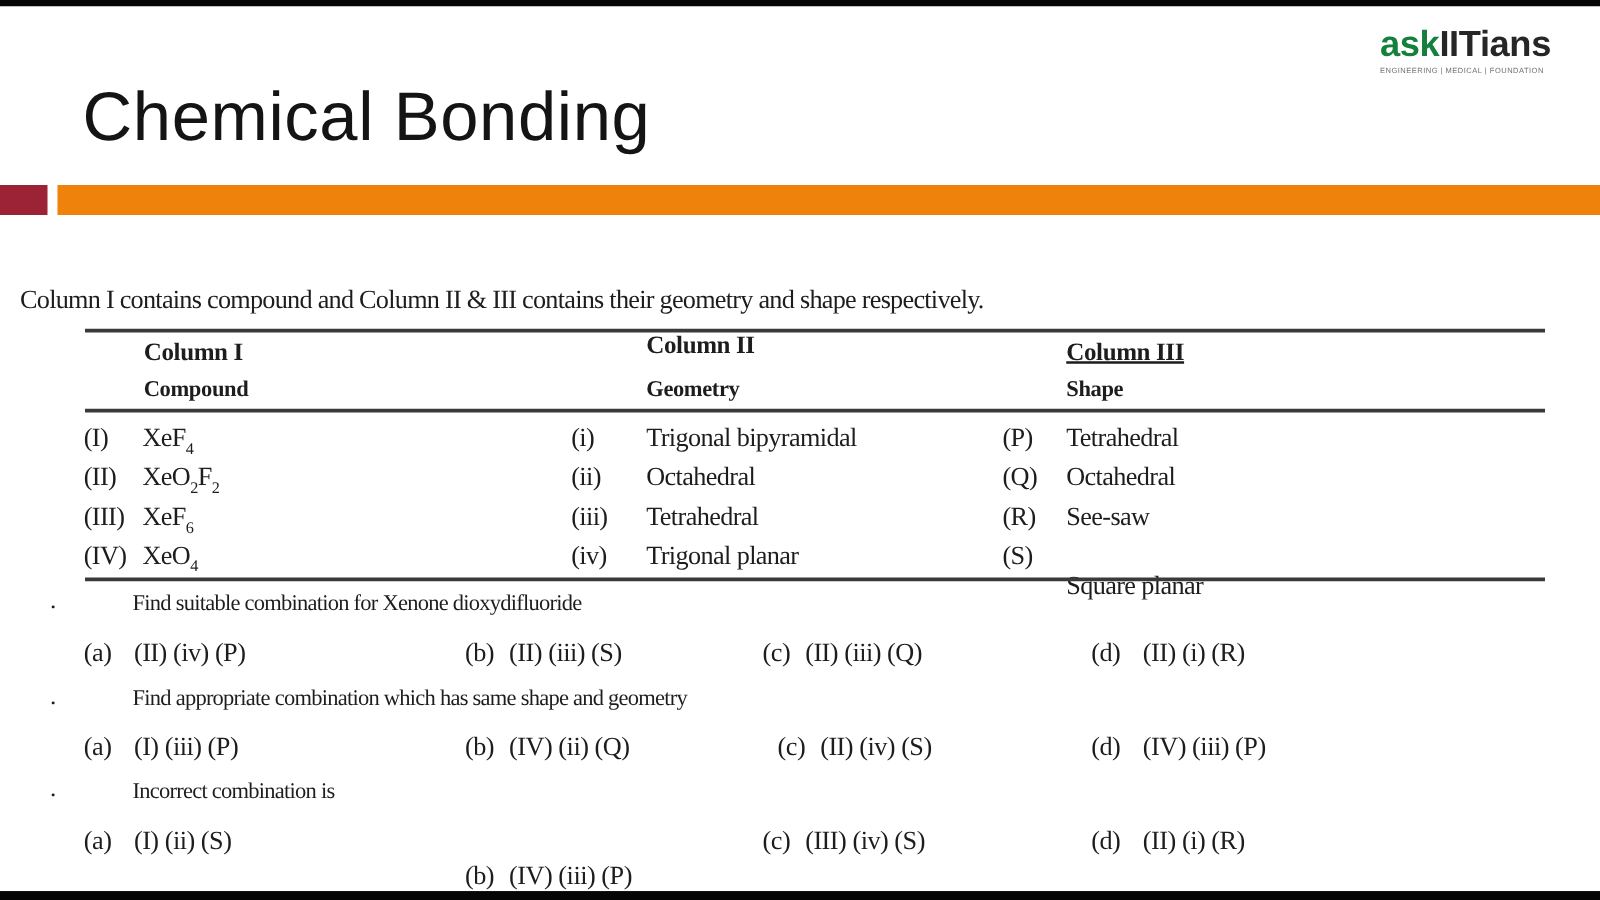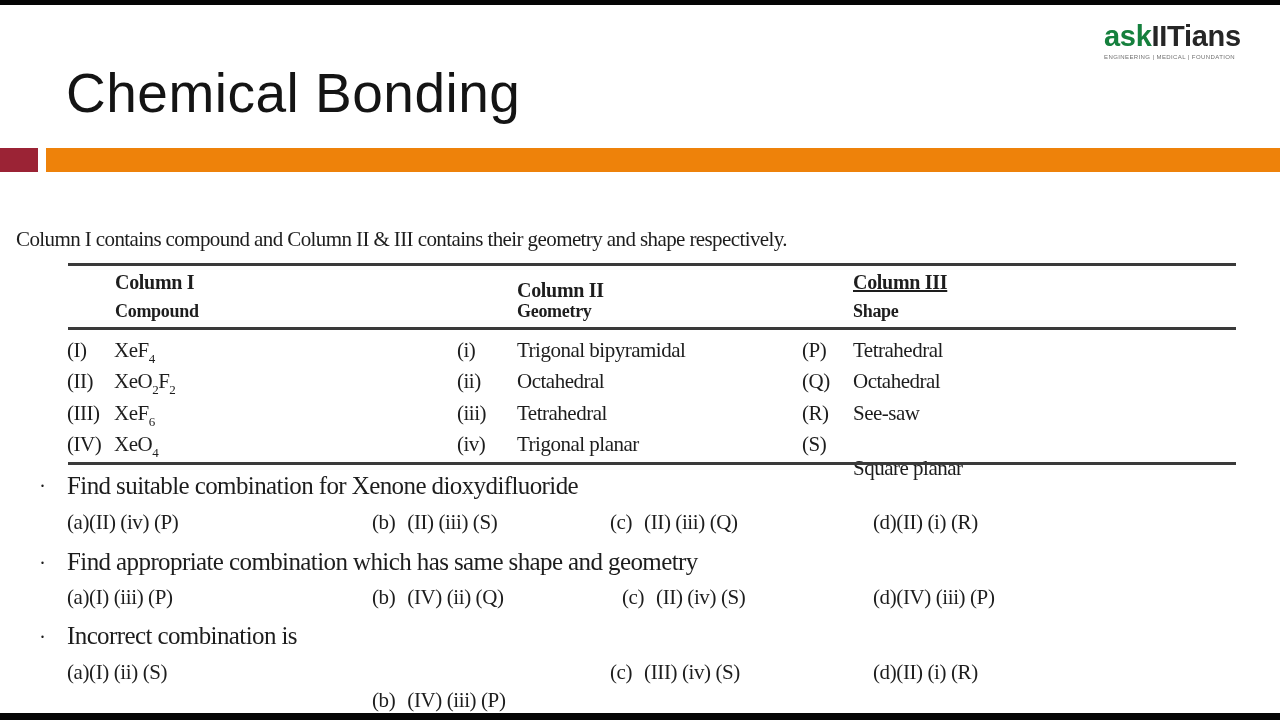--- a/index.html
+++ b/index.html
@@ -35,24 +35,24 @@
 
     .rule { position: absolute; left: 68px; width: 1168px; height: 3px; background: #3a3a3a; }
 
     .col-head { position: absolute; font-weight: bold; font-size: 20px; letter-spacing: -0.3px; white-space: nowrap; }
     .col-sub { position: absolute; font-weight: bold; font-size: 18px; letter-spacing: -0.3px; white-space: nowrap; }
 
     .cell { position: absolute; font-size: 21px; letter-spacing: -0.5px; white-space: nowrap; line-height: 26px; }
     .cell sub { font-size: 13px; vertical-align: -6px; line-height: 0; }
 
     .q-bullet { position: absolute; font-size: 20px; }
-    .q-text { position: absolute; font-size: 25px; letter-spacing: -0.6px; white-space: nowrap; }
+    .q-text { position: absolute; font-size: 18px; letter-spacing: -0.6px; white-space: nowrap; margin-left: 39px; }
     .opt { position: absolute; font-size: 21px; letter-spacing: -0.4px; white-space: nowrap; }
     .opt .lbl { display: inline-block; }
-    .opt .val { display: inline-block; }
+    .opt .val { display: inline-block; margin-left: 18px; }
   </style>
 </head>
 <body>
 
 <div class="black-band-top"></div>
 
 <div class="slide">
 
   <div class="title">Chemical Bonding</div>
 
@@ -63,21 +63,21 @@
 
   <div class="bar-maroon"></div>
   <div class="bar-orange"></div>
 
   <div class="intro serif">Column I contains compound and Column II &amp; III contains their geometry and shape respectively.</div>
 
   <div class="rule" style="top:258px;"></div>
 
   <div class="col-head serif" style="left:115px; top:266px;">Column I</div>
   <div class="col-sub serif" style="left:115px; top:296px;">Compound</div>
-  <div class="col-head serif" style="left:517px; top:274px;">Column II</div>
+  <div class="col-head serif" style="left:517px; top:260px;">Column II</div>
   <div class="col-sub serif" style="left:517px; top:296px;">Geometry</div>
   <div class="col-head serif" style="left:853px; top:266px;text-decoration:underline;">Column III</div>
   <div class="col-sub serif" style="left:853px; top:296px;">Shape</div>
 
   <div class="rule" style="top:322px;"></div>
 
   <div>
     <span class="cell serif" style="left:67px; top:332px;">(I)</span>
     <span class="cell serif" style="left:114px; top:332px;"><span>XeF</span><sub>4</sub></span>
     <span class="cell serif" style="left:457px; top:332px;">(i)</span>

